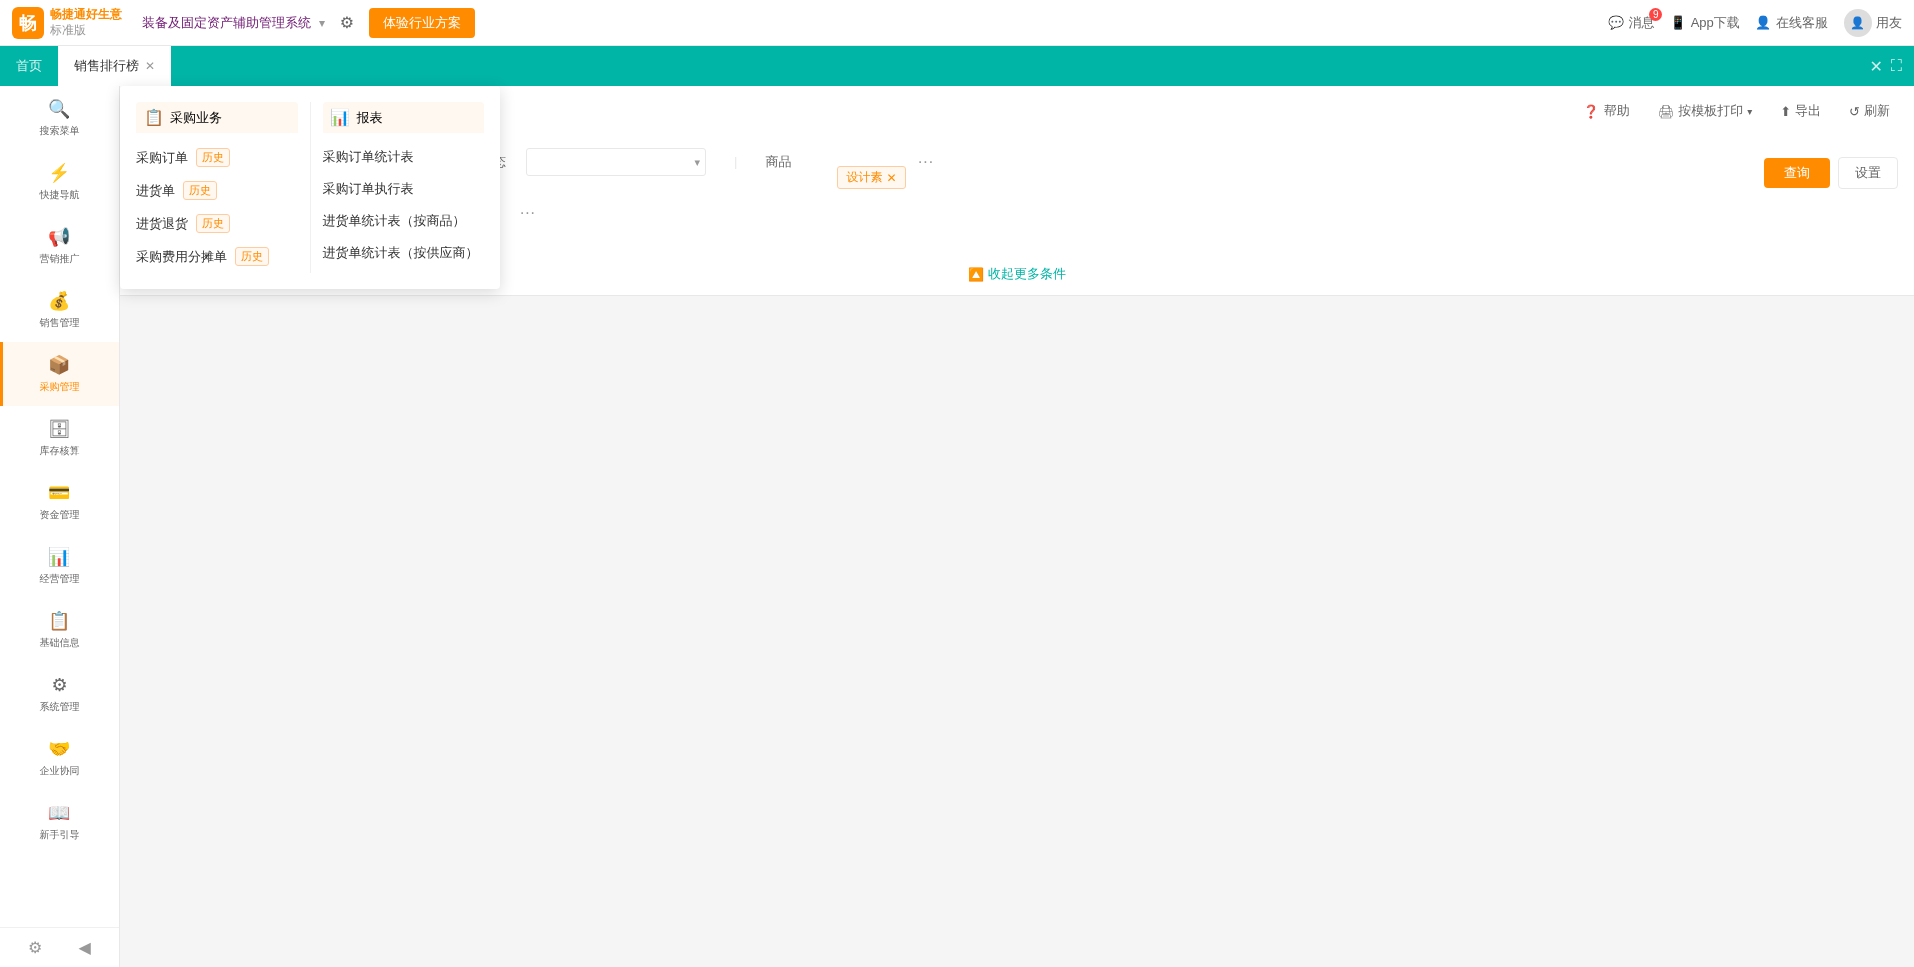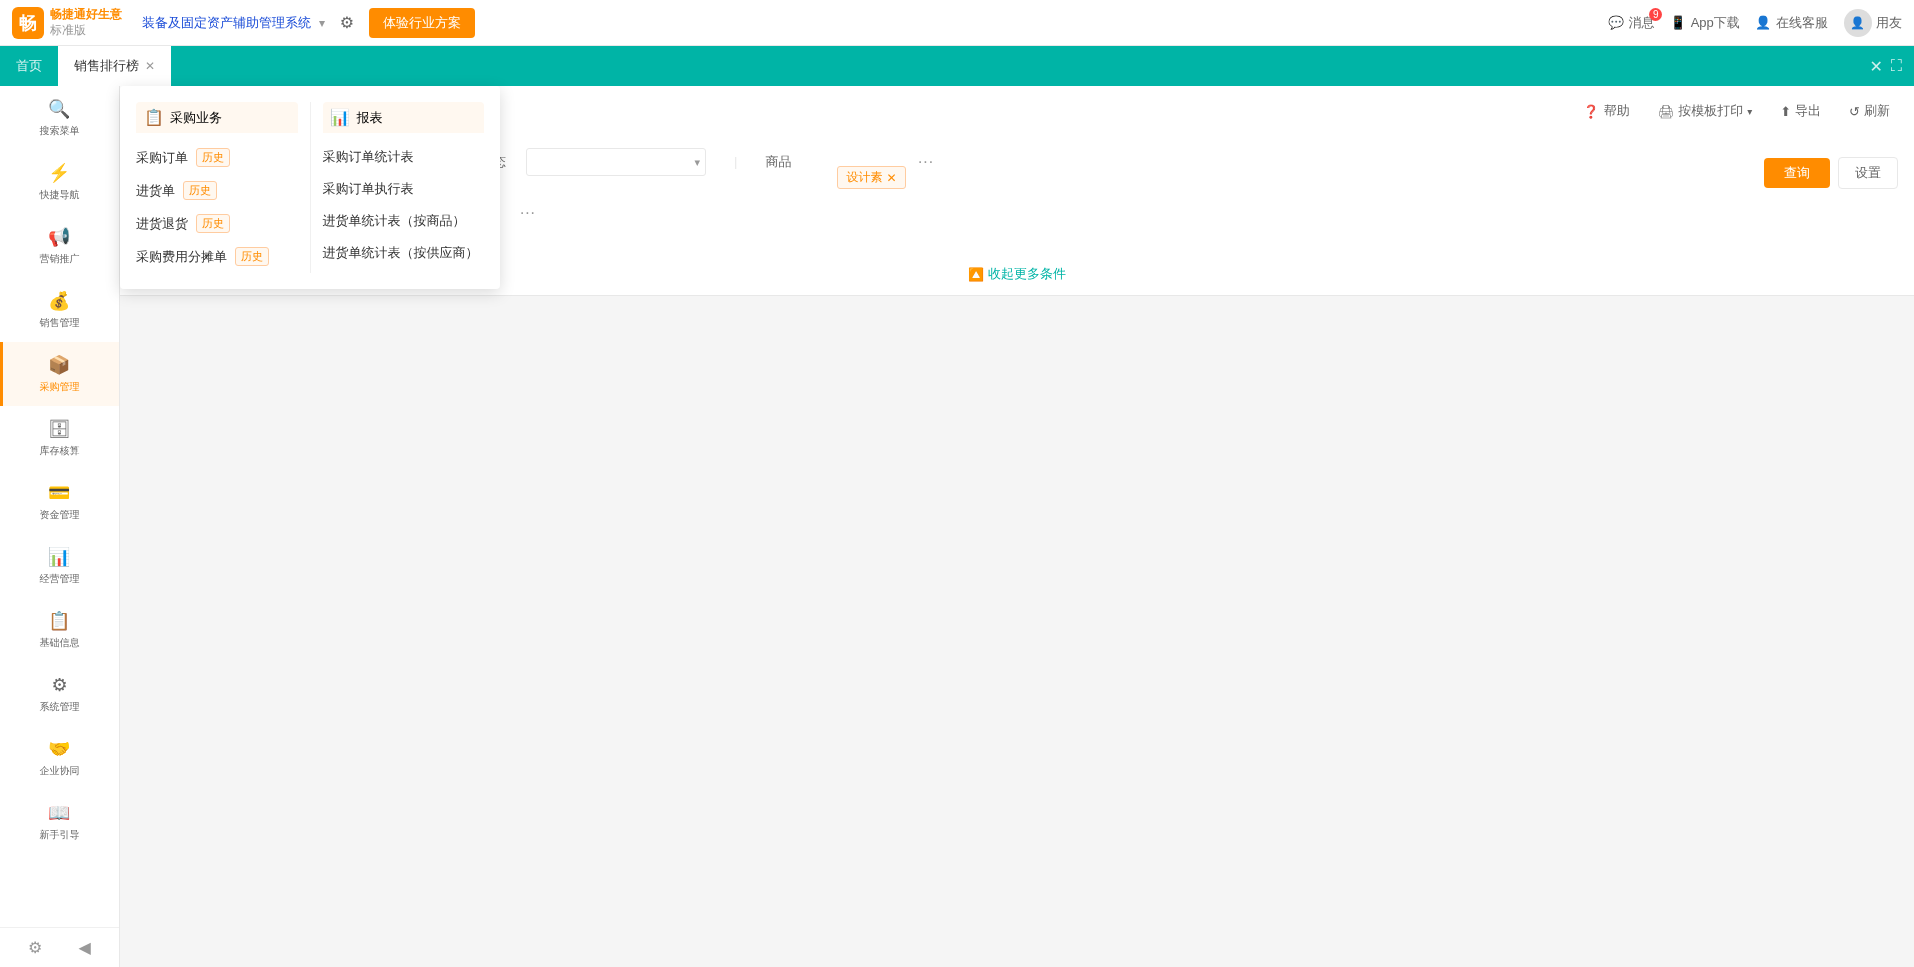--- a/index.html
+++ b/index.html
@@ -43,21 +43,21 @@
     .logo-text .line2 { color: #999; font-size: 12px; }
     .header-nav {
       flex: 1;
       display: flex;
       align-items: center;
       gap: 8px;
       margin-left: 10px;
     }
     .nav-title {
       font-size: 13px;
-      color: #1d4ed8;
+      color: #701a75;
     }
     .nav-arrow {
       color: #999;
       font-size: 12px;
     }
     .nav-settings-icon {
       width: 28px;
       height: 28px;
       display: flex;
       align-items: center;

